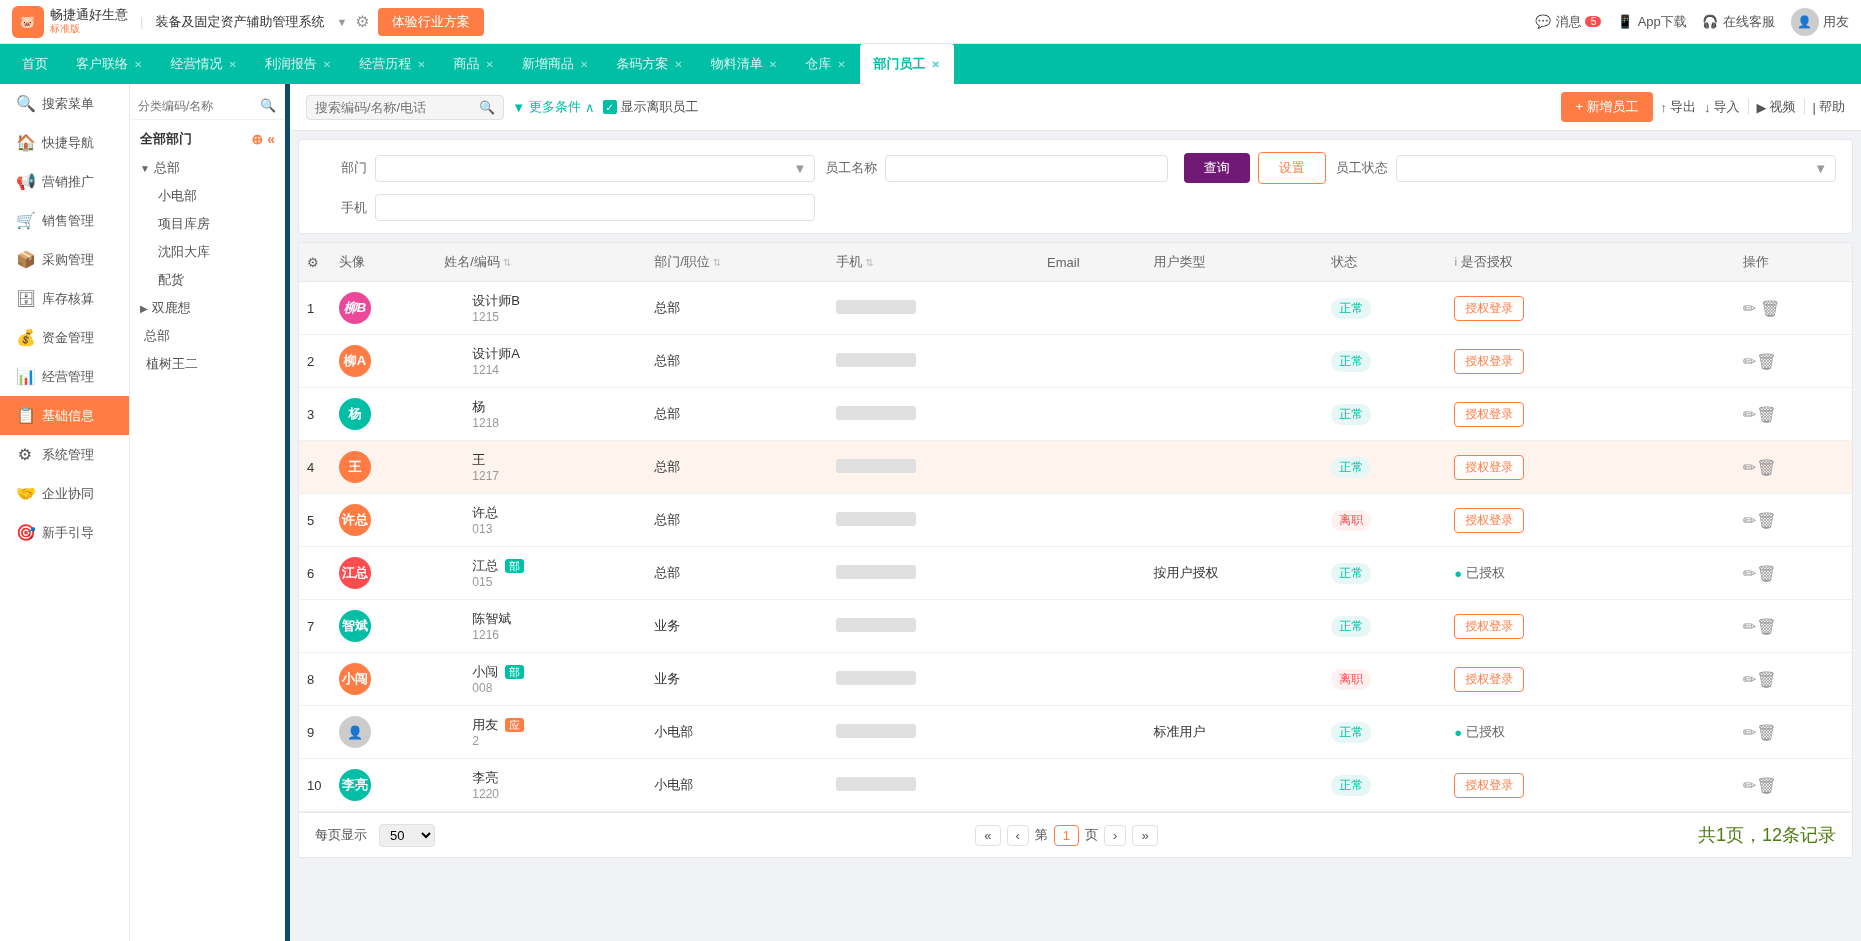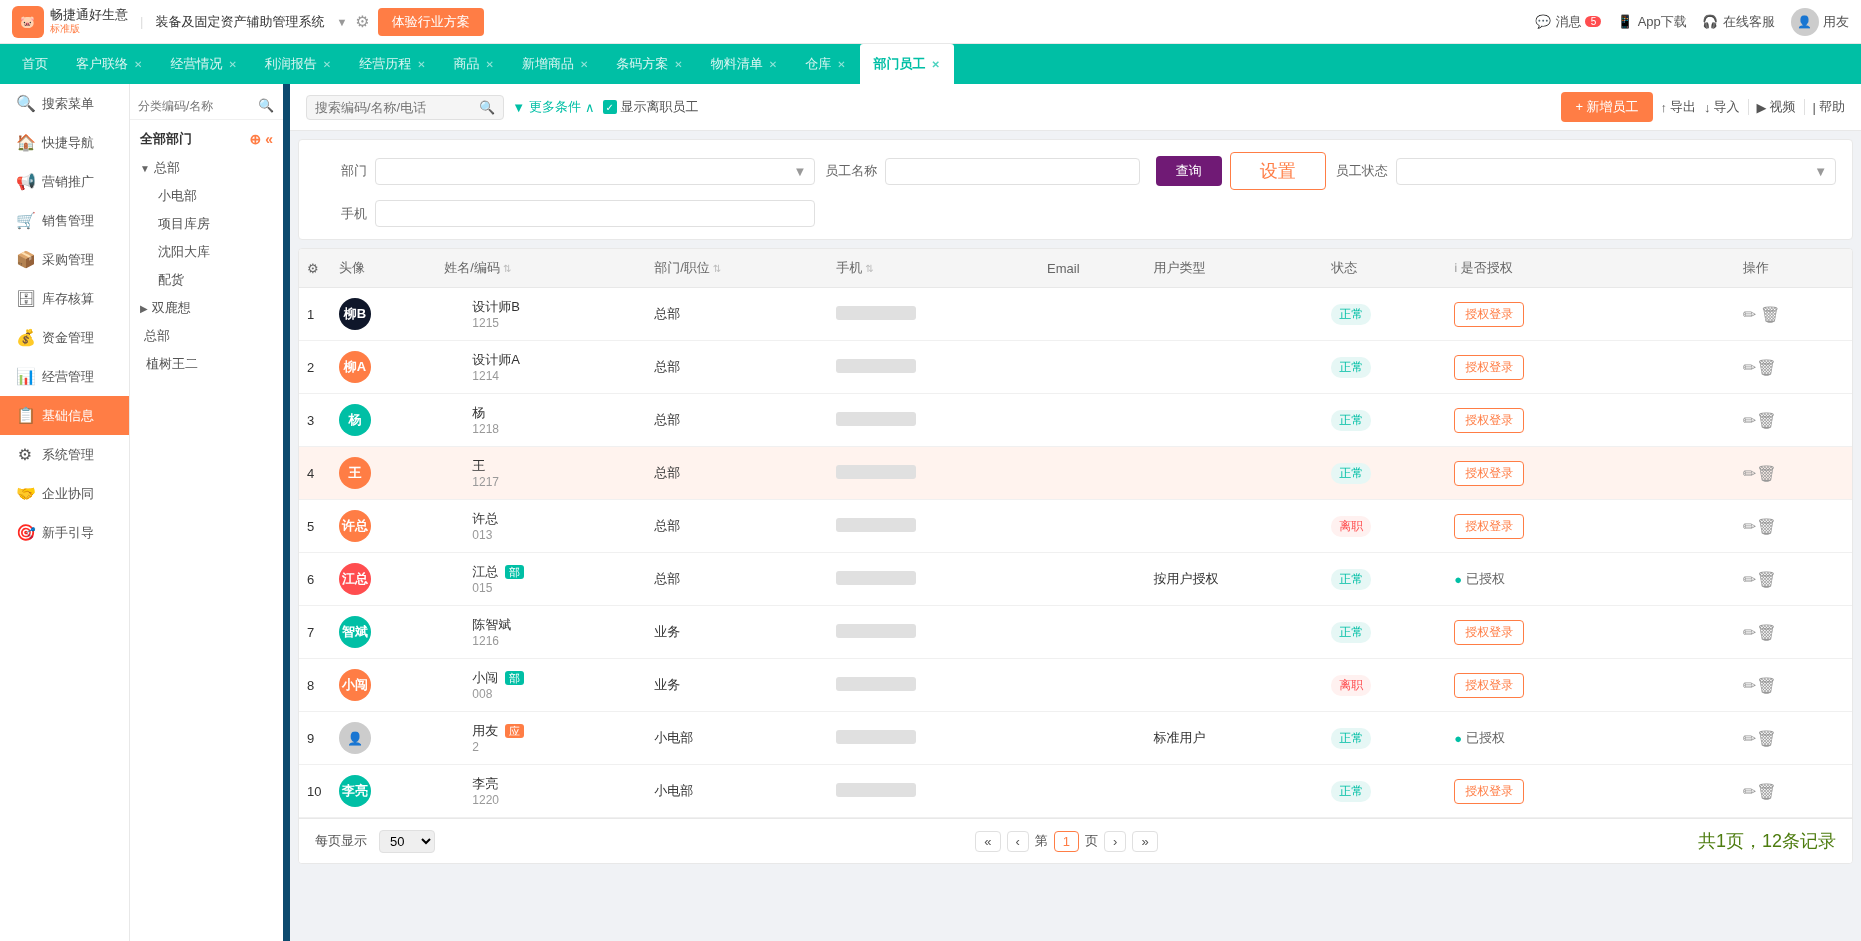--- a/index.html
+++ b/index.html
@@ -51,21 +51,21 @@
     .sidebar-item.active .sidebar-icon { color: #fff; }
     .sidebar-icon { font-size: 16px; width: 18px; text-align: center; }
 
     
     .content-area { flex: 1; overflow: auto; background: #f0f2f5; }
 
     
     .dept-emp-layout { display: flex; height: 100%; }
 
     
-    .dept-tree { width: 160px; background: #fff; border-right: 7px solid #0c4a6e; padding: 8px 0; flex-shrink: 0; }
+    .dept-tree { width: 160px; background: #fff; border-right: 5px solid #0c4a6e; padding: 8px 0; flex-shrink: 0; }
     .dept-search { padding: 6px 8px; display: flex; align-items: center; border-bottom: 1px solid #f0f0f0; margin-bottom: 4px; }
     .dept-search input { border: none; outline: none; font-size: 12px; width: 100%; color: #333; }
     .dept-header { display: flex; align-items: center; justify-content: space-between; padding: 6px 10px; font-size: 13px; font-weight: bold; color: #333; }
     .dept-header-icons { display: flex; gap: 4px; }
     .dept-icon-btn { cursor: pointer; color: #ff7d45; font-size: 14px; }
     .dept-tree-item { padding: 5px 10px 5px 16px; font-size: 13px; color: #555; cursor: pointer; display: flex; align-items: center; gap: 4px; }
     .dept-group { padding: 5px 10px 5px 10px; font-size: 13px; color: #555; cursor: pointer; display: flex; align-items: center; gap: 4px; font-weight: 500; }
     .dept-group .arrow { font-size: 10px; color: #666; }
 
     
@@ -84,21 +84,21 @@
     .divider-v { width: 1px; height: 16px; background: #e0e0e0; }
 
     
     .filter-panel { background: #fff; margin: 8px; border-radius: 4px; padding: 12px 16px; display: grid; grid-template-columns: 1fr 1fr 1fr; gap: 10px; align-items: center; border: 1px solid #e8e8e8; }
     .filter-row { display: flex; align-items: center; gap: 8px; }
     .filter-label { color: #666; font-size: 13px; min-width: 52px; text-align: right; }
     .filter-select { flex: 1; border: 1px solid #e0e0e0; border-radius: 4px; padding: 5px 8px; font-size: 13px; outline: none; background: #fff; display: flex; align-items: center; justify-content: space-between; cursor: pointer; }
     .filter-input { flex: 1; border: 1px solid #e0e0e0; border-radius: 4px; padding: 5px 8px; font-size: 13px; outline: none; }
     .filter-actions { display: flex; gap: 8px; justify-content: flex-end; align-items: center; }
     .query-btn { background: #701a75; color: #fff; border: none; border-radius: 4px; padding: 6px 20px; font-size: 13px; cursor: pointer; }
-    .set-btn { background: #fff; color: #ff7d45; border: 1px solid #ff7d45; border-radius: 4px; padding: 6px 29px; font-size: 18px; cursor: pointer; }
+    .set-btn { background: #fff; color: #ff7d45; border: 1px solid #ff7d45; border-radius: 4px; padding: 6px 20px; font-size: 13px; cursor: pointer; }
 
     
     .emp-table { background: #fff; margin: 0 8px 8px; border-radius: 4px; overflow: hidden; border: 1px solid #e8e8e8; }
     table { width: 100%; border-collapse: collapse; }
     thead tr { background: #f5f5f5; }
     th { padding: 10px 8px; text-align: left; font-size: 13px; color: #666; font-weight: normal; border-bottom: 1px solid #e8e8e8; white-space: nowrap; }
     td { padding: 10px 8px; font-size: 13px; color: #333; border-bottom: 1px solid #f0f0f0; vertical-align: middle; }
     tr.highlighted { background: #fff3ee; }
 
     .avatar-circle { width: 32px; height: 32px; border-radius: 50%; display: flex; align-items: center; justify-content: center; color: #fff; font-size: 13px; font-weight: bold; flex-shrink: 0; }
@@ -417,21 +417,21 @@
                 </th>
                 <th style="width:100px;"></th>
                 <th>操作</th>
               </tr>
             </thead>
             <tbody id="emp-tbody">
 
               <tr>
                 <td>1</td>
                 <td>
-                  <div class="avatar-circle" style="background:#0f172a;">柳B</div>
+                  <div class="avatar-circle" style="background:#ec4899;font-style:italic;">柳B</div>
                 </td>
                 <td>
                   <div class="name-code">
                     <span class="emp-name">设计师B</span>
                     <span class="emp-code">1215</span>
                   </div>
                 </td>
                 <td>总部</td>
                 <td><span class="phone-blur"></span></td>
                 <td></td>

